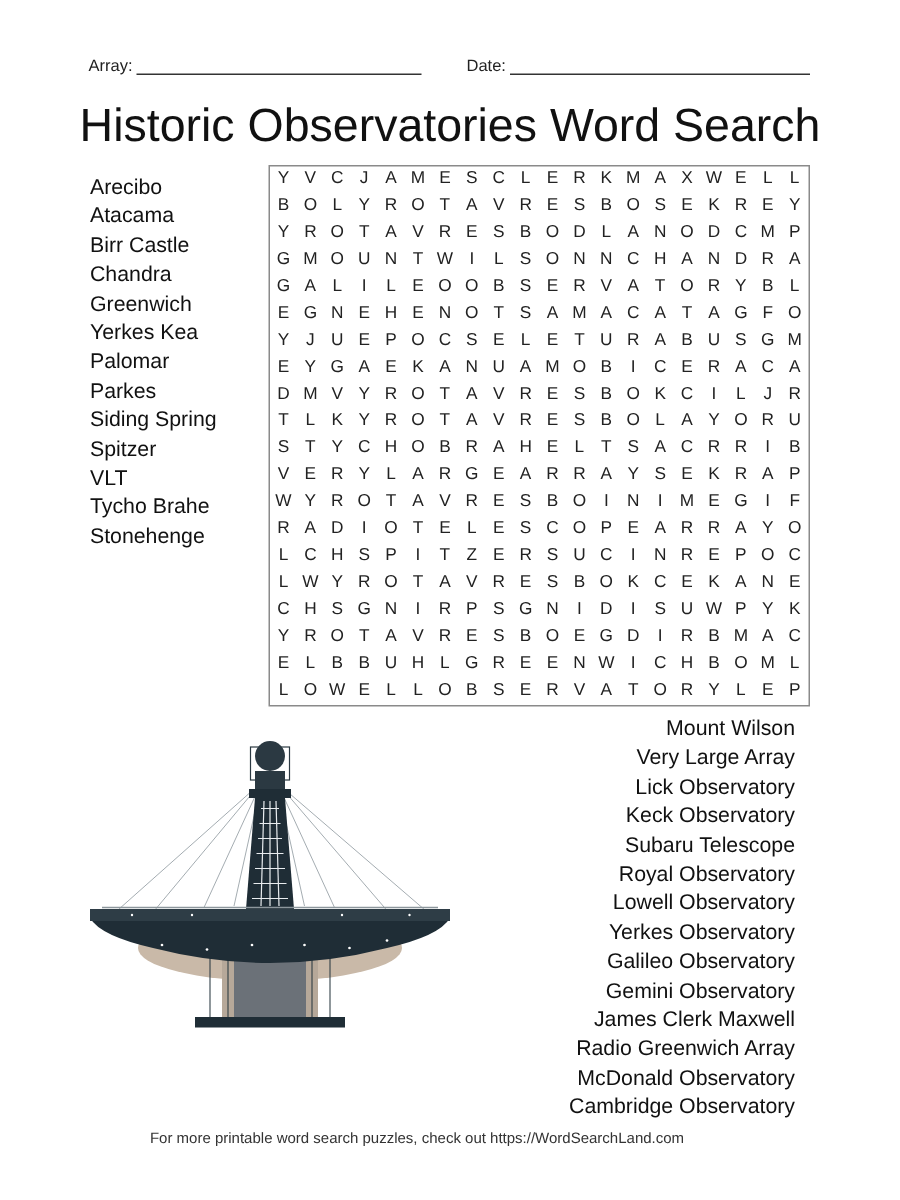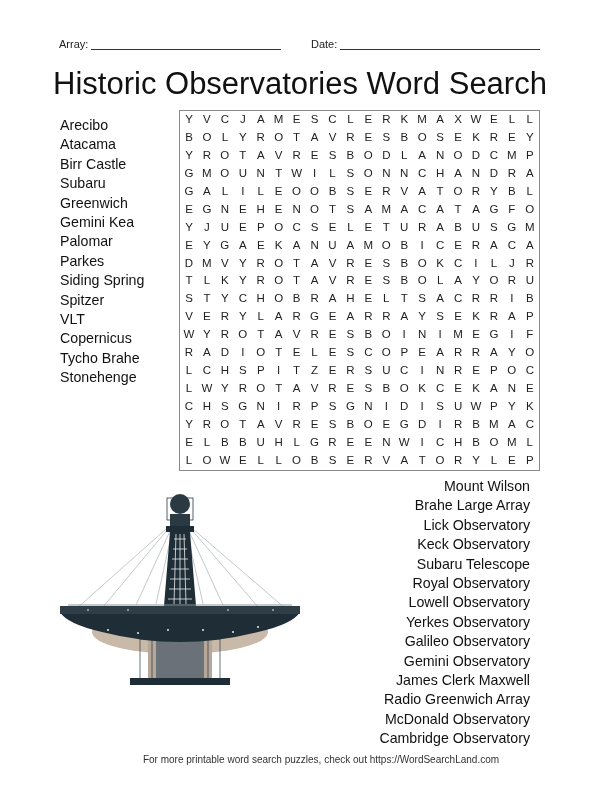--- a/index.html
+++ b/index.html
@@ -15,49 +15,48 @@
              font-size: 31px; color: #111; letter-spacing: 0px; }
     .grid-box { position: absolute; left: 179px; top: 110px; width: 359px; height: 359px;
                 border: 1.5px solid #8a8a8a; box-sizing: content-box; }
     .grid { display: grid; grid-template-columns: repeat(20, 17.95px); grid-template-rows: repeat(20, 17.95px); }
     .cell { font-size: 11.5px; text-align: center; line-height: 17.95px; color: #222; }
     .word-list-left { position: absolute; left: 60px; top: 116px; width: 120px; text-align: left; }
     .word-list-left .w { font-size: 14.2px; line-height: 19.4px; height: 19.4px; color: #111; }
     .word-list-right { position: absolute; left: 330px; top: 477px; width: 200px; text-align: right; }
     .word-list-right .w { font-size: 14.2px; line-height: 19.4px; height: 19.4px; color: #111; }
     .telescope { position: absolute; left: 58px; top: 484px; width: 245px; height: 210px; }
-    .footer { position: absolute; top: 754px; left: 0; width: 556px; text-align: center; font-size: 10px; color: #333; padding-left: 43px; }
+    .footer { position: absolute; top: 754px; left: 0; width: 556px; text-align: center; font-size: 10px; color: #333; }
   </style>
 </head>
 <body>
 
 <div class="hdr-field" id="name-field">
   <span>Array:</span>
   <span class="line"></span>
 </div>
 <div class="hdr-field" id="date-field">
   <span>Date:</span>
   <span class="line"></span>
 </div>
 
 <div class="title">Historic Observatories Word Search</div>
 
 <div class="word-list-left" id="word-list-left">
     <div class="w">Arecibo</div>
     <div class="w">Atacama</div>
     <div class="w">Birr Castle</div>
-    <div class="w">Subaru</div>
+    <div class="w">Chandra</div>
     <div class="w">Greenwich</div>
-    <div class="w">Gemini Kea</div>
+    <div class="w">Yerkes Kea</div>
     <div class="w">Palomar</div>
     <div class="w">Parkes</div>
     <div class="w">Siding Spring</div>
     <div class="w">Spitzer</div>
     <div class="w">VLT</div>
-    <div class="w">Copernicus</div>
     <div class="w">Tycho Brahe</div>
     <div class="w">Stonehenge</div>
   </div>
 
 <div class="grid-box">
   <div class="grid" id="grid">
       <div class="cell">Y</div>
       <div class="cell">V</div>
       <div class="cell">C</div>
       <div class="cell">J</div>
@@ -514,21 +513,21 @@
       <circle cx="200" cy="143" r="0.9"></circle>
     <circle cx="30" cy="126" r="0.8"></circle>
       <circle cx="70" cy="126" r="0.8"></circle>
     <circle cx="170" cy="126" r="0.8"></circle>
       <circle cx="215" cy="126" r="0.8"></circle>
   </g>
 </svg>
 
 <div class="word-list-right" id="word-list-right">
     <div class="w">Mount Wilson</div>
-    <div class="w">Brahe Large Array</div>
+    <div class="w">Very Large Array</div>
     <div class="w">Lick Observatory</div>
     <div class="w">Keck Observatory</div>
     <div class="w">Subaru Telescope</div>
     <div class="w">Royal Observatory</div>
     <div class="w">Lowell Observatory</div>
     <div class="w">Yerkes Observatory</div>
     <div class="w">Galileo Observatory</div>
     <div class="w">Gemini Observatory</div>
     <div class="w">James Clerk Maxwell</div>
     <div class="w">Radio Greenwich Array</div>

